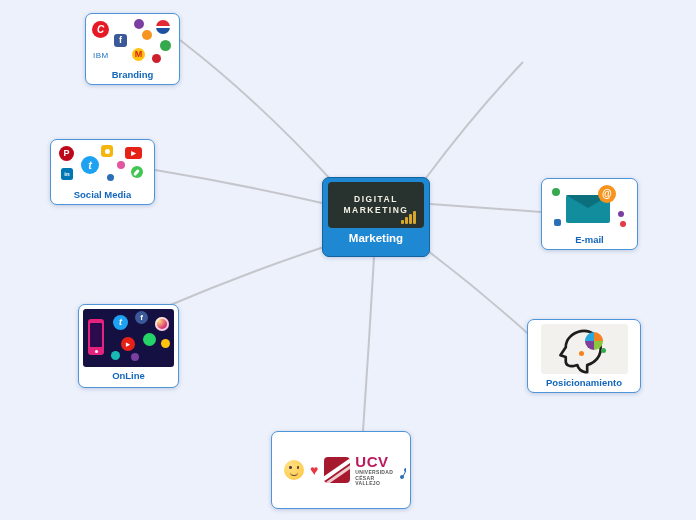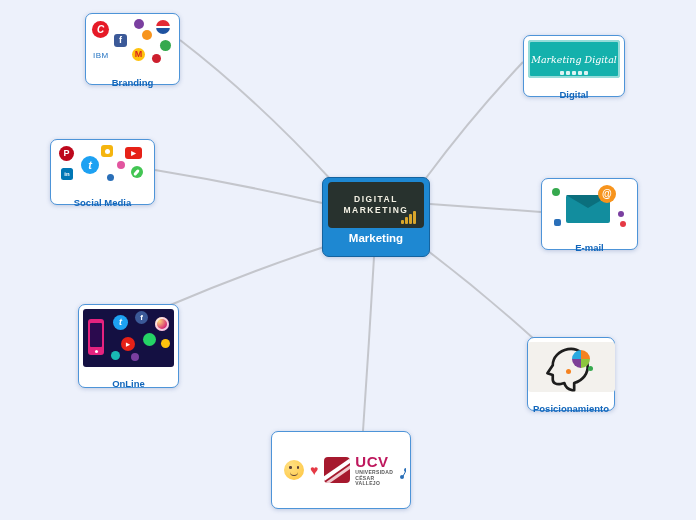--- a/index.html
+++ b/index.html
@@ -6,21 +6,21 @@
   html,body{background:#edf1fb}
   body{font-family:"Liberation Sans",sans-serif}
   .canvas{position:relative;width:696px;height:520px;background:#edf1fb;overflow:hidden}
   .links{position:absolute;left:0;top:0;width:696px;height:520px}
   .links path{stroke:#c4c6cc;stroke-width:2;fill:none}
 
   .node{position:absolute;background:#fff;border:1.6px solid #4d94d8;border-radius:7px;
         box-shadow:0 1px 4px rgba(60,90,150,.28);display:flex;flex-direction:column;
         align-items:center;padding:4px;cursor:pointer}
   .img{position:relative;overflow:hidden;border-radius:3px;flex:none;background:#fff}
-  .nlabel{color:#1266bb;font-weight:bold;font-size:9.5px;line-height:1;margin-top:12px;white-space:nowrap}
+  .nlabel{color:#1266bb;font-weight:bold;font-size:9.5px;line-height:1;margin-top:4px;white-space:nowrap}
 
   .center-node{background:#1e88d2;border-color:#14639f}
   .center-node .nlabel{color:#fff;font-size:11.5px;margin-top:5px}
   .board{position:relative;width:96px;height:46px;background:#28322e;border-radius:4px;
          display:flex;flex-direction:column;align-items:center;justify-content:center;gap:1px}
   .chalk{color:#f3f1e4;font-size:8.5px;font-weight:bold;letter-spacing:1.5px;line-height:1.15}
   .coins{position:absolute;right:8px;bottom:4px;display:flex;align-items:flex-end;gap:1px}
   .coins i{display:block;width:3px;background:#d9a62b;border-radius:1px}
 
   .ic{position:absolute;border-radius:50%;display:flex;align-items:center;justify-content:center;
@@ -180,47 +180,34 @@
       <span class="o-ig"></span>
       <span class="ic o-yt">▶</span>
       <span class="ic o-wa"></span>
       <span class="ic o-yl"></span>
       <span class="ic o-tl"></span>
       <span class="ic o-pr"></span>
     </div>
     <div class="nlabel">OnLine</div>
   </div>
 
-  <div class="node" style="left:523px;top:35px;width:102px;height:62px">
-    <div class="img digital-img" style="width:92px;height:38px">
-      <span class="script">Marketing Digital</span>
-      <span class="digi-row">
-          <i></i>
-          <i></i>
-          <i></i>
-          <i></i>
-          <i></i>
-        </span>
-    </div>
-    <div class="nlabel">Digital</div>
-  </div>
 
   <div class="node" style="left:541px;top:178px;width:97px;height:72px">
     <div class="img" style="width:87px;height:48px">
       <span class="env"></span>
       <span class="ic at-badge">@</span>
       <span class="ic e-g"></span>
       <span class="ic e-b"></span>
       <span class="ic e-r"></span>
       <span class="ic e-p"></span>
     </div>
     <div class="nlabel">E-mail</div>
   </div>
 
-  <div class="node" style="left:527px;top:337px;width:88px;height:74px">
+  <div class="node" style="left:527px;top:319px;width:114px;height:74px">
     <div class="img pos-img" style="width:87px;height:50px">
       <svg width="87" height="50" viewBox="0 0 70 56">
         <path d="M38 54 L38 46 C48 43 54 35 53 26 C52 14 42 6 31 8 C21 10 14 17 14 26 L8 35 L14 37 L14 42 C14 46 18 48 23 47 L27 46 C28 50 32 53 36 54" fill="none" stroke="#1d1d1d" stroke-width="3" stroke-linecap="round" stroke-linejoin="round"></path>
       </svg>
       <span class="pie"></span>
       <span class="ic pd1"></span>
       <span class="ic pd2"></span>
     </div>
     <div class="nlabel">Posicionamiento</div>
   </div>

